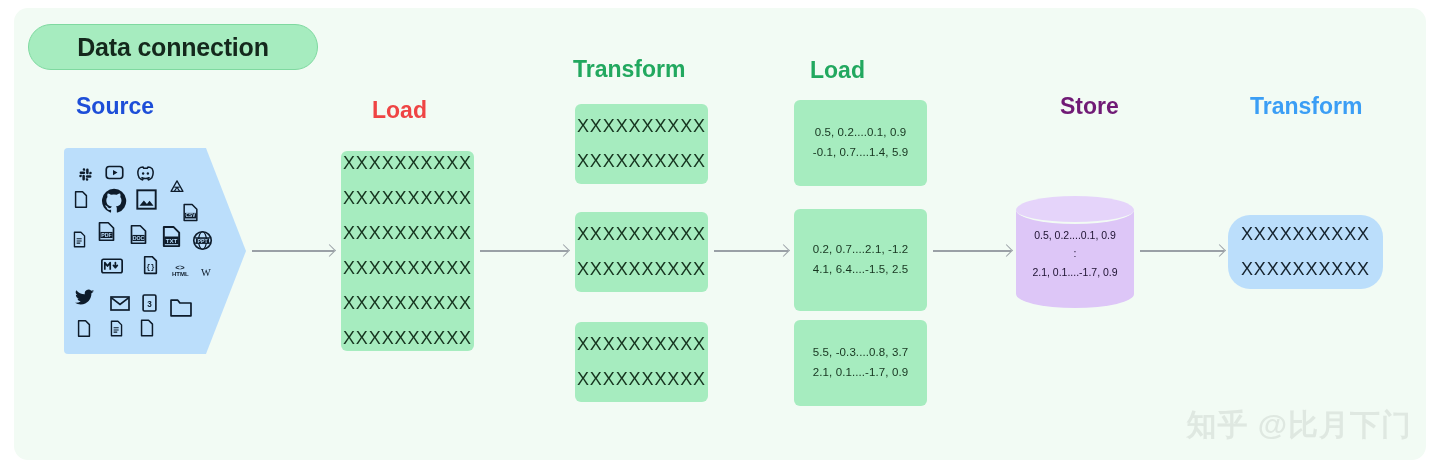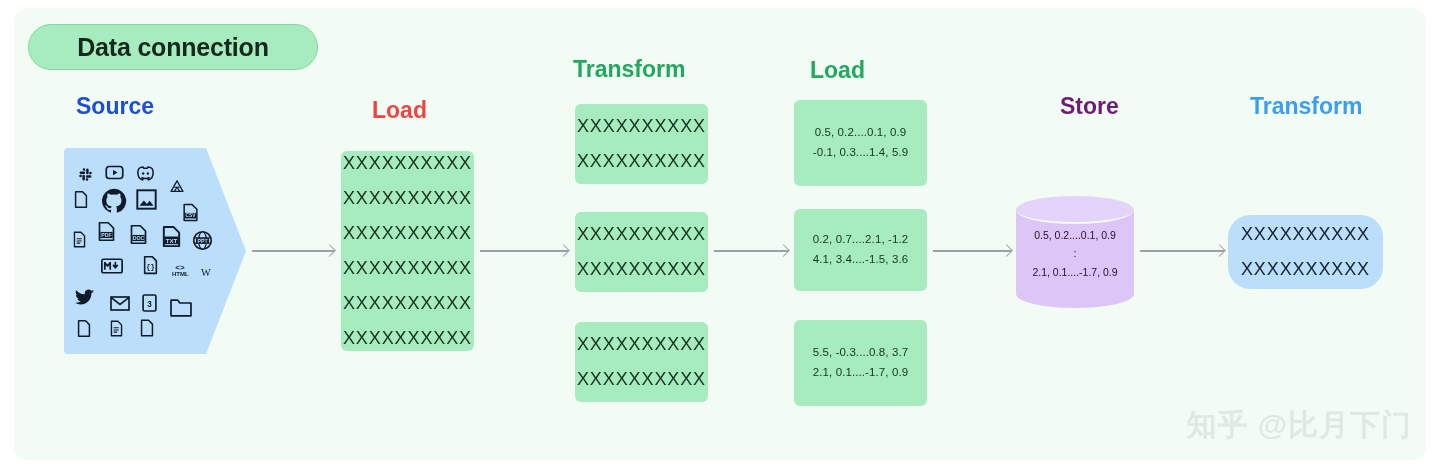--- a/index.html
+++ b/index.html
@@ -371,25 +371,25 @@
     <div class="line">XXXXXXXXXX</div>
   </div>
 
   <div class="arrow" style="left:714px; top:245px; width:74px;">
     <div class="shaft"></div>
       <div class="head"></div>
   </div>
 
   <div class="box numeric" style="left:794px; top:100px; width:133px; height:86px;">
     <div class="line">0.5, 0.2....0.1, 0.9</div>
-    <div class="line">-0.1, 0.3....1.4, 5.9</div>
-  </div>
-  <div class="box numeric" style="left:794px; top:209px; width:133px; height:82px;">
+    <div class="line">-0.1, 0.7....1.4, 5.9</div>
+  </div>
+  <div class="box numeric" style="left:794px; top:209px; width:133px; height:102px;">
     <div class="line">0.2, 0.7....2.1, -1.2</div>
-    <div class="line">4.1, 3.4....-1.5, 3.6</div>
+    <div class="line">4.1, 6.4....-1.5, 2.5</div>
   </div>
   <div class="box numeric" style="left:794px; top:320px; width:133px; height:86px;">
     <div class="line">5.5, -0.3....0.8, 3.7</div>
     <div class="line">2.1, 0.1....-1.7, 0.9</div>
   </div>
 
   <div class="arrow" style="left:933px; top:245px; width:78px;">
     <div class="shaft"></div>
       <div class="head"></div>
   </div>

